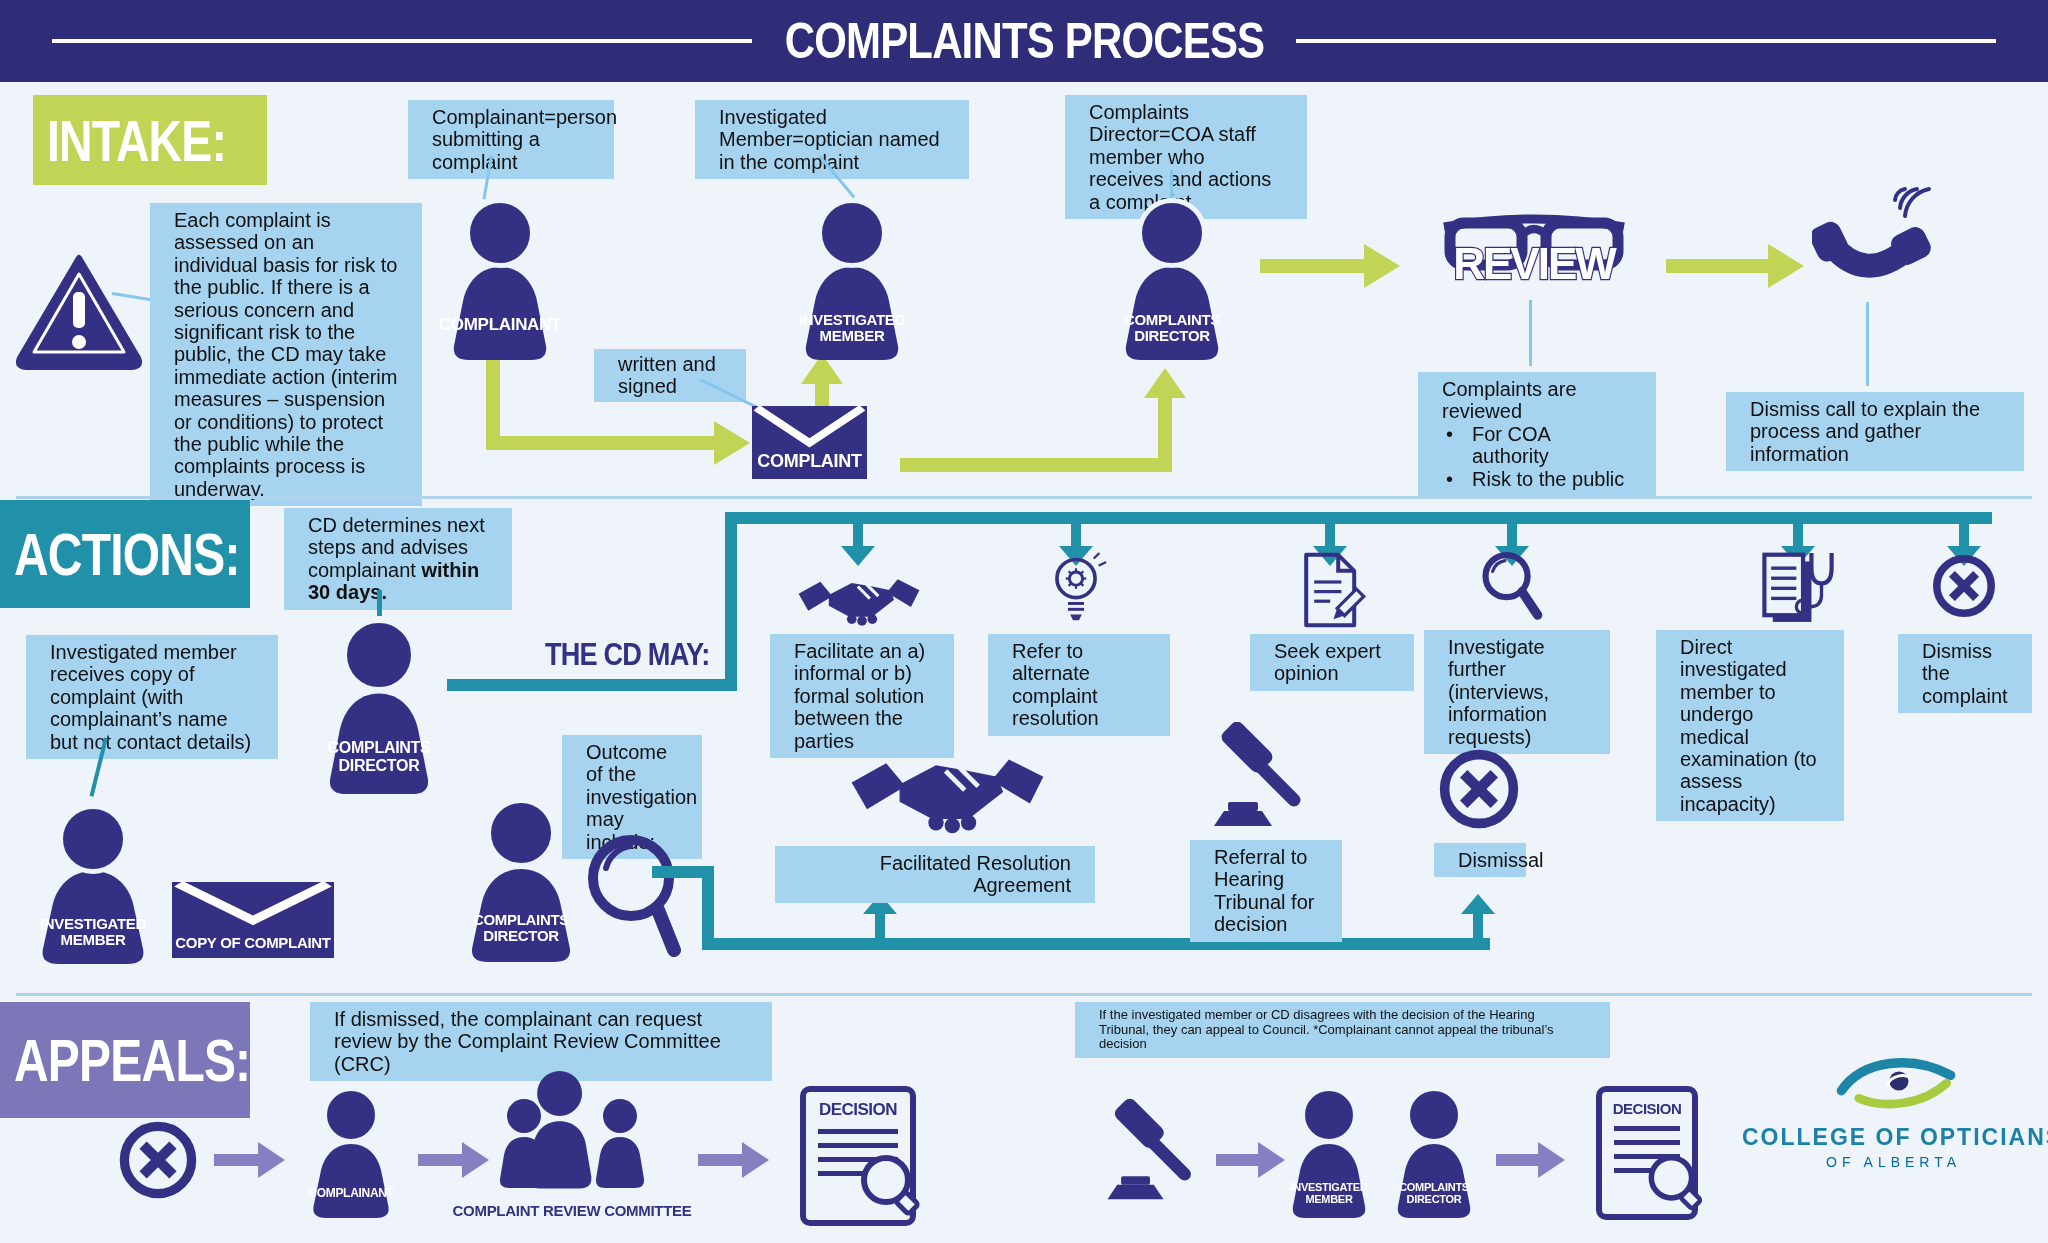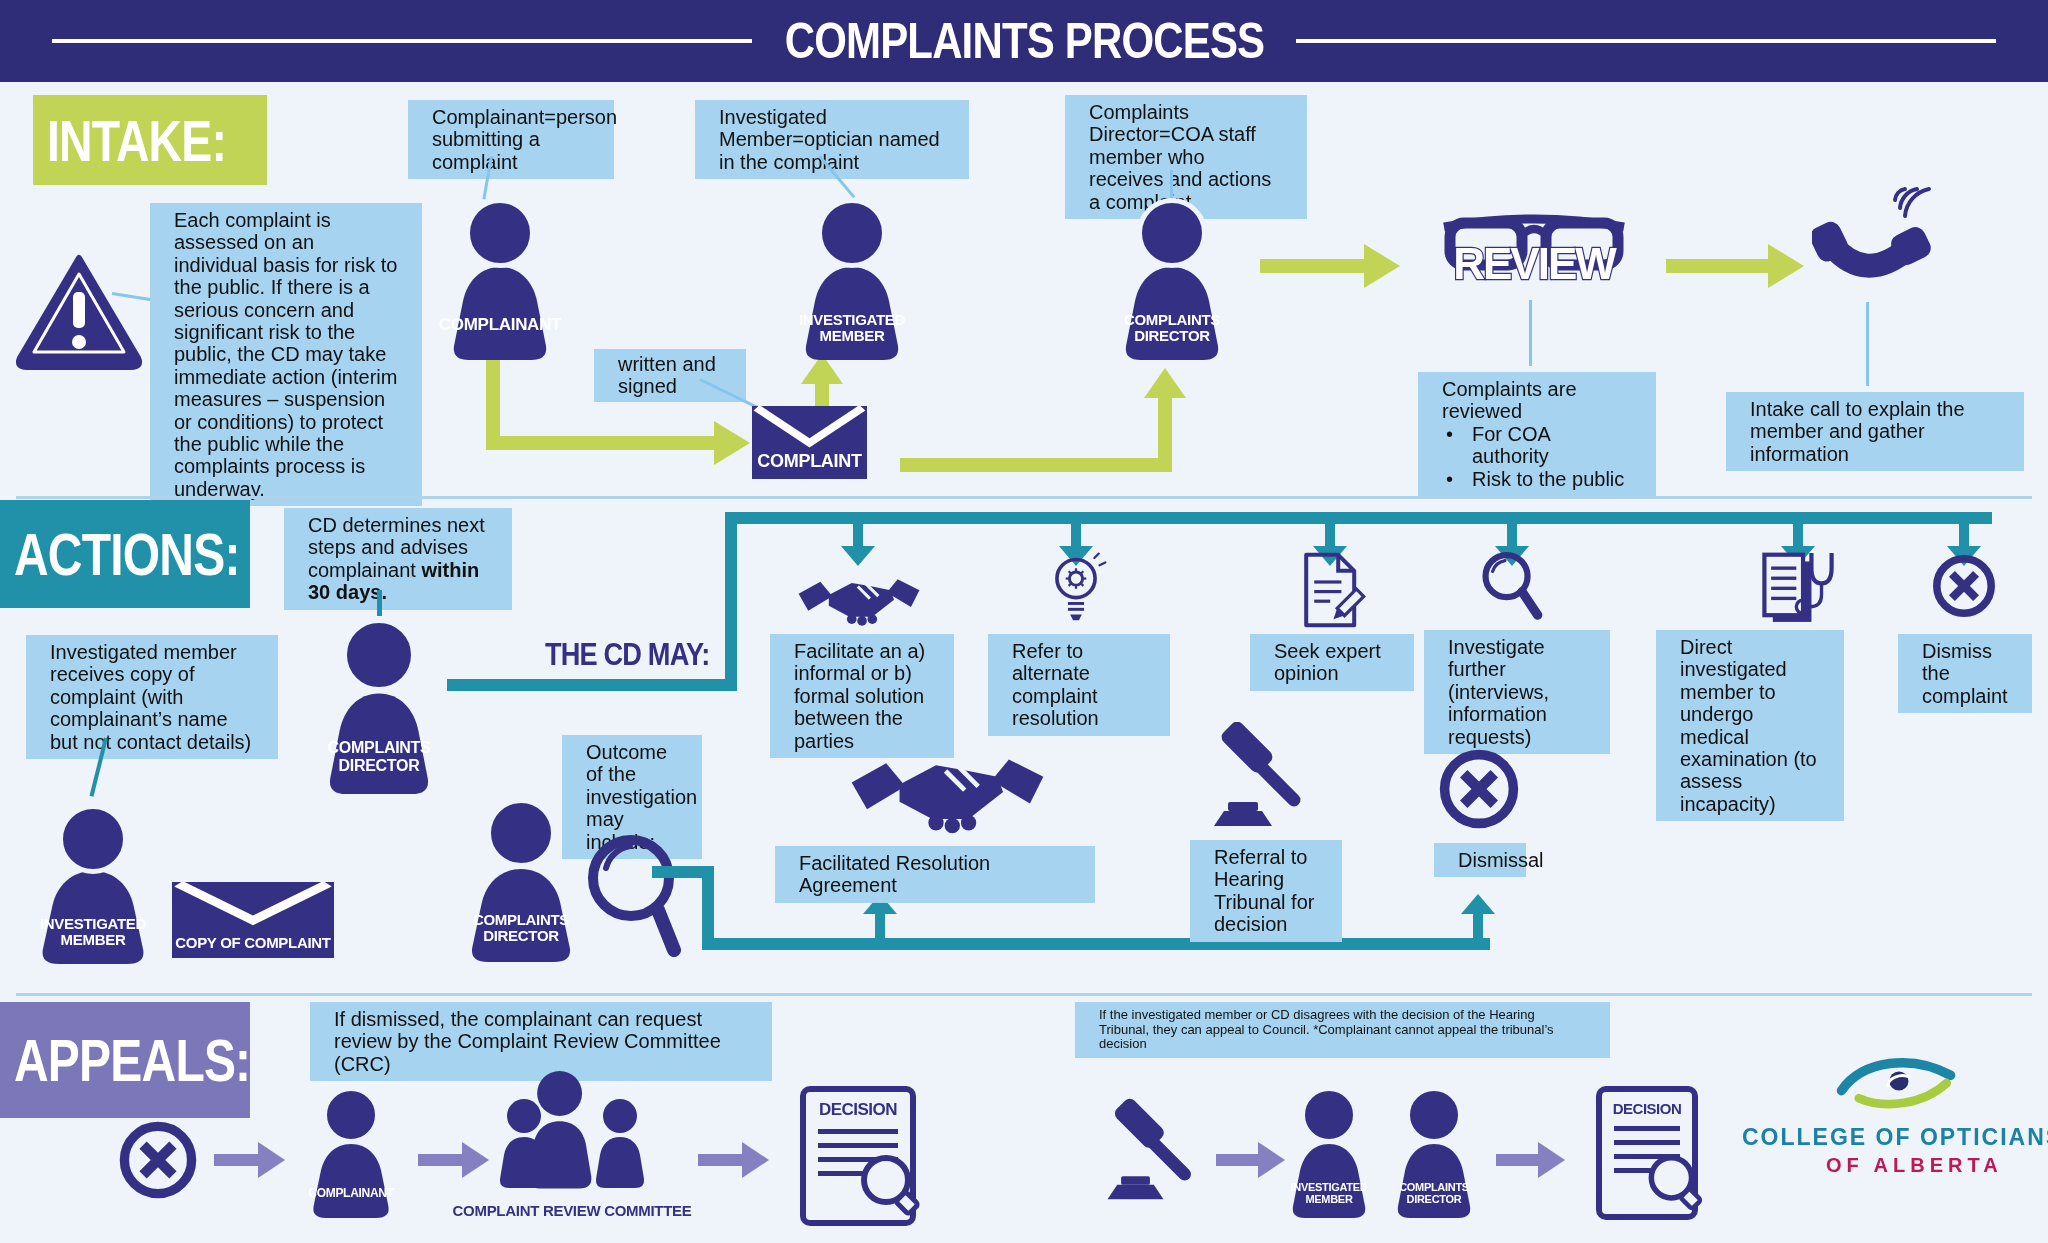--- a/index.html
+++ b/index.html
@@ -42,21 +42,21 @@
 .dline{height:5px;background:var(--navy);margin:9px 12px 0 12px}
 .dd-mag{position:absolute;right:-16px;bottom:-8px}
 .divider{position:absolute;height:3px;background:#aed3ec}
 .hdr{position:absolute;left:0;top:0;width:2048px;height:82px;background:var(--navy2);display:flex;align-items:center;justify-content:center}
 .hdr-title{color:#fff;font-size:50px;font-weight:800;display:inline-block;transform:scaleX(.84);letter-spacing:-1px;white-space:nowrap}
 .hline{position:absolute;top:39px;height:4px;background:#fff}
 .cdmay{position:absolute;color:var(--navy);font-weight:800;font-size:32px;transform:scaleX(.85);transform-origin:left center;letter-spacing:-1px;white-space:nowrap}
 .bullet-row{display:flex}
 .bullet-dot{width:30px;flex:0 0 30px;text-align:left;padding-left:4px}
 .logo-t1{position:absolute;font-weight:700;color:#1b81a5;font-size:23px;letter-spacing:2px;white-space:nowrap}
-.logo-t2{position:absolute;font-weight:700;color:#be185d;font-size:20px;letter-spacing:5px;white-space:nowrap}
+.logo-t2{position:absolute;font-weight:400;color:#0369a1;font-size:14px;letter-spacing:5px;white-space:nowrap}
 .crc-label{position:absolute;color:var(--navy);font-weight:800;font-size:15px;text-align:center;letter-spacing:-.3px}
 svg{display:block}
 </style>
 </head>
 <body>
 
 <div class="canvas">
 
   <div class="hdr">
     <div class="hdr-title">COMPLAINTS PROCESS</div>
@@ -166,21 +166,21 @@
       <rect x="70" y="88" width="36" height="32" rx="10" fill="var(--navy)" transform="rotate(14 88 104)"></rect>
     </g>
     <g fill="none" stroke="var(--navy)" stroke-width="4" stroke-linecap="round">
       <path d="M83 30 a12 12 0 0 1 10 -11"></path>
       <path d="M88 38 a21 21 0 0 1 17 -19"></path>
       <path d="M93 46 a30 30 0 0 1 24 -27"></path>
     </g>
   </svg>
   <div class="connector" style="left:1866px;top:302px;width:3px;height:84px"></div>
 
-  <div class="box" style="left:1726px;top:392px;width:298px">Intake call to explain the member and gather information</div>
+  <div class="box" style="left:1726px;top:392px;width:298px">Dismiss call to explain the process and gather information</div>
 
   <div class="divider" style="left:16px;top:496px;width:2016px"></div>
 
   <div class="sec-label" style="left:0;top:500px;width:250px;height:108px;background:var(--teal);font-size:60px">
       <span>ACTIONS:</span>
     </div>
 
   <div class="box" style="left:284px;top:508px;width:228px">
     <span>CD determines next steps and advises complainant</span>
     <b>within 30 days.</b>
@@ -340,21 +340,21 @@
 
   <svg class="abs" style="left:845px;top:748px" width="205" height="92" viewBox="0 0 200 96">
     <polygon points="0,36 36,16 56,40 16,64" fill="var(--navy)"></polygon>
     <polygon points="200,30 164,12 146,34 186,58" fill="var(--navy)"></polygon>
     <path d="M50 38 L88 18 L122 24 L152 30 L158 46 L122 74 L84 74 L50 56 Z" fill="var(--navy)"></path>
     <path d="M98 24 L118 44 M112 20 L132 40" stroke="#eef4f9" stroke-width="5" fill="none"></path>
     <circle cx="88" cy="78" r="8" fill="var(--navy)"></circle>
       <circle cx="105" cy="81" r="8" fill="var(--navy)"></circle>
       <circle cx="122" cy="78" r="8" fill="var(--navy)"></circle>
   </svg>
-  <div class="box" style="left:775px;top:846px;width:320px;text-align:left">Facilitated Resolution Agreement</div>
+  <div class="box" style="left:775px;top:846px;width:320px;text-align:right">Facilitated Resolution Agreement</div>
 
   <svg class="abs" style="left:1202px;top:722px" width="110" height="114" viewBox="0 0 110 114">
     <line x1="50" y1="36" x2="92" y2="78" stroke="var(--navy)" stroke-width="13" stroke-linecap="round"></line>
     <rect x="18" y="12" width="54" height="26" rx="7" fill="var(--navy)" transform="rotate(45 45 25)"></rect>
     <rect x="26" y="80" width="30" height="9" rx="2" fill="var(--navy)"></rect>
     <path d="M12 104 L70 104 L60 89 L22 89 Z" fill="var(--navy)"></path>
   </svg>
   <div class="box" style="left:1190px;top:840px;width:152px">Referral to Hearing Tribunal for decision</div>
 
   <svg class="abs" style="left:1436px;top:746px" width="86" height="86" viewBox="0 0 90 90">

